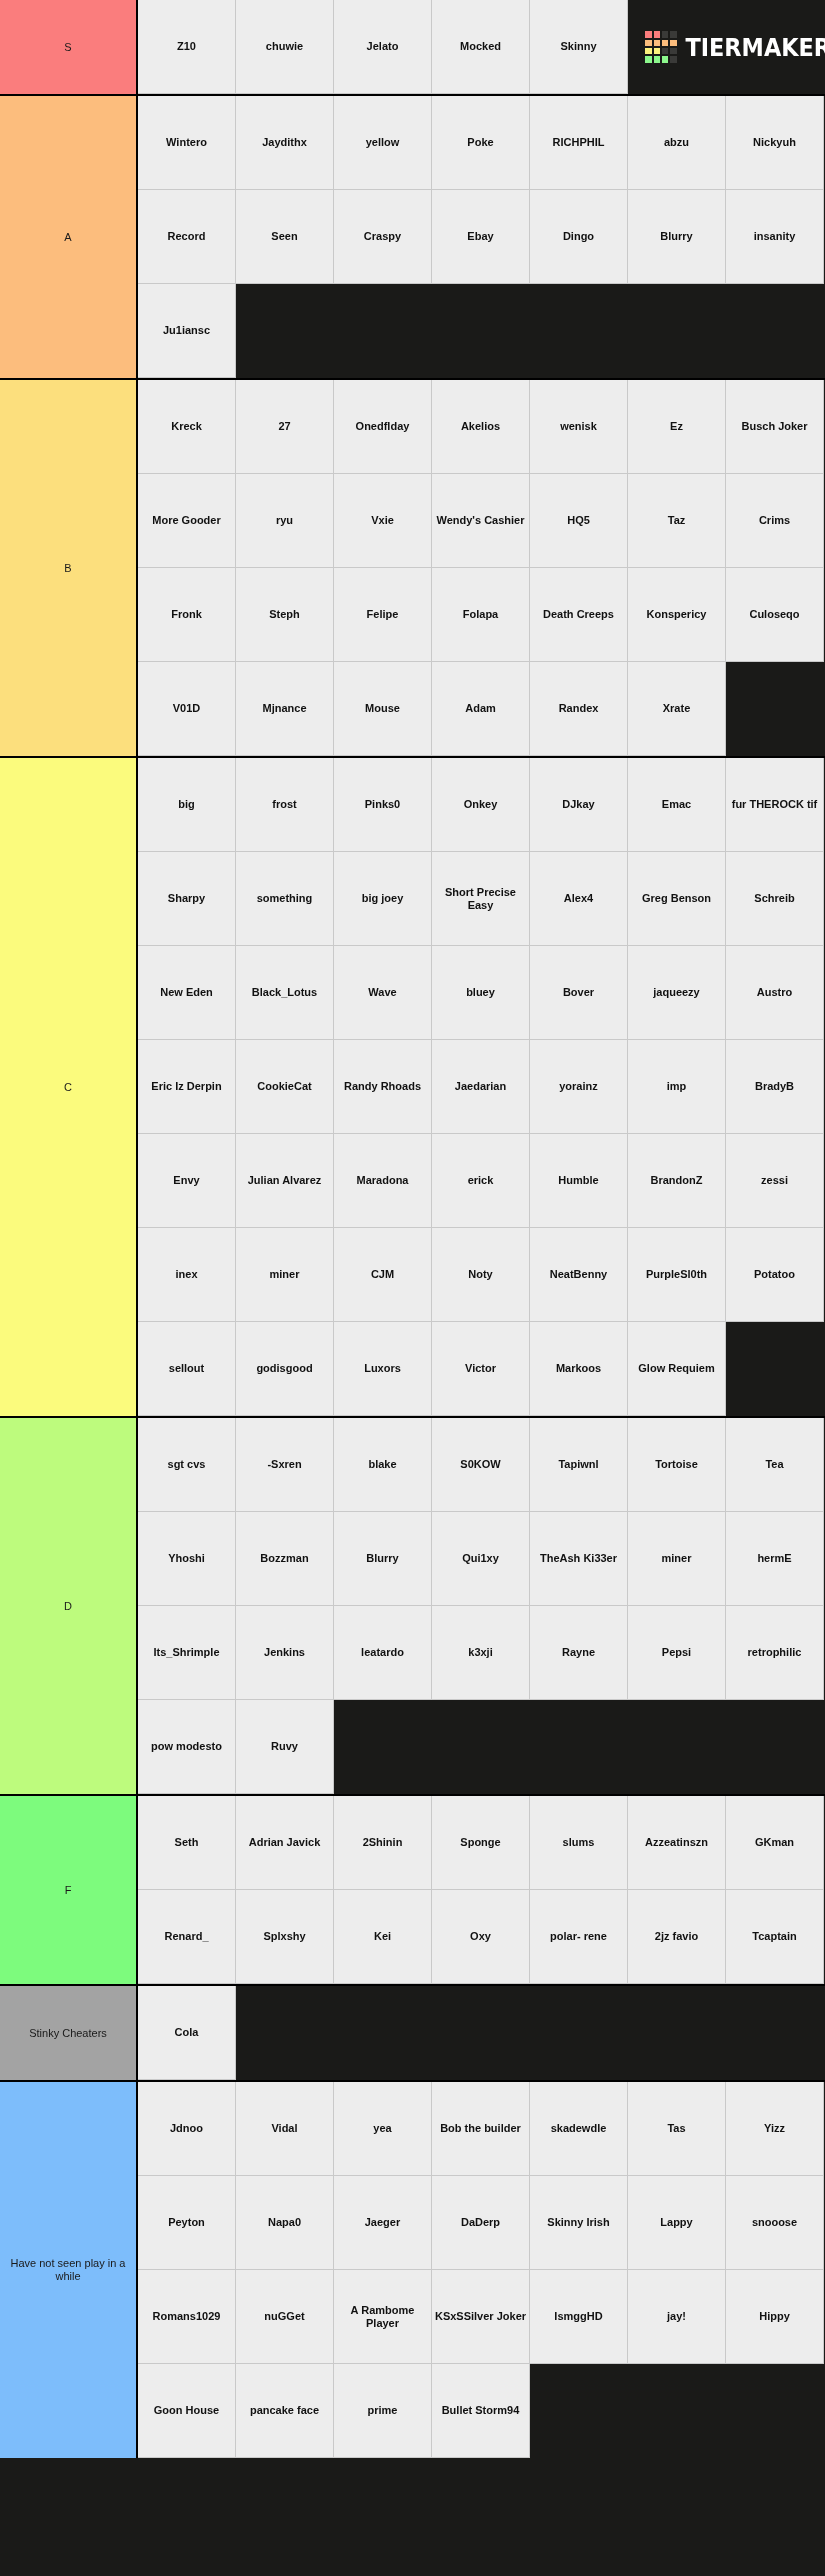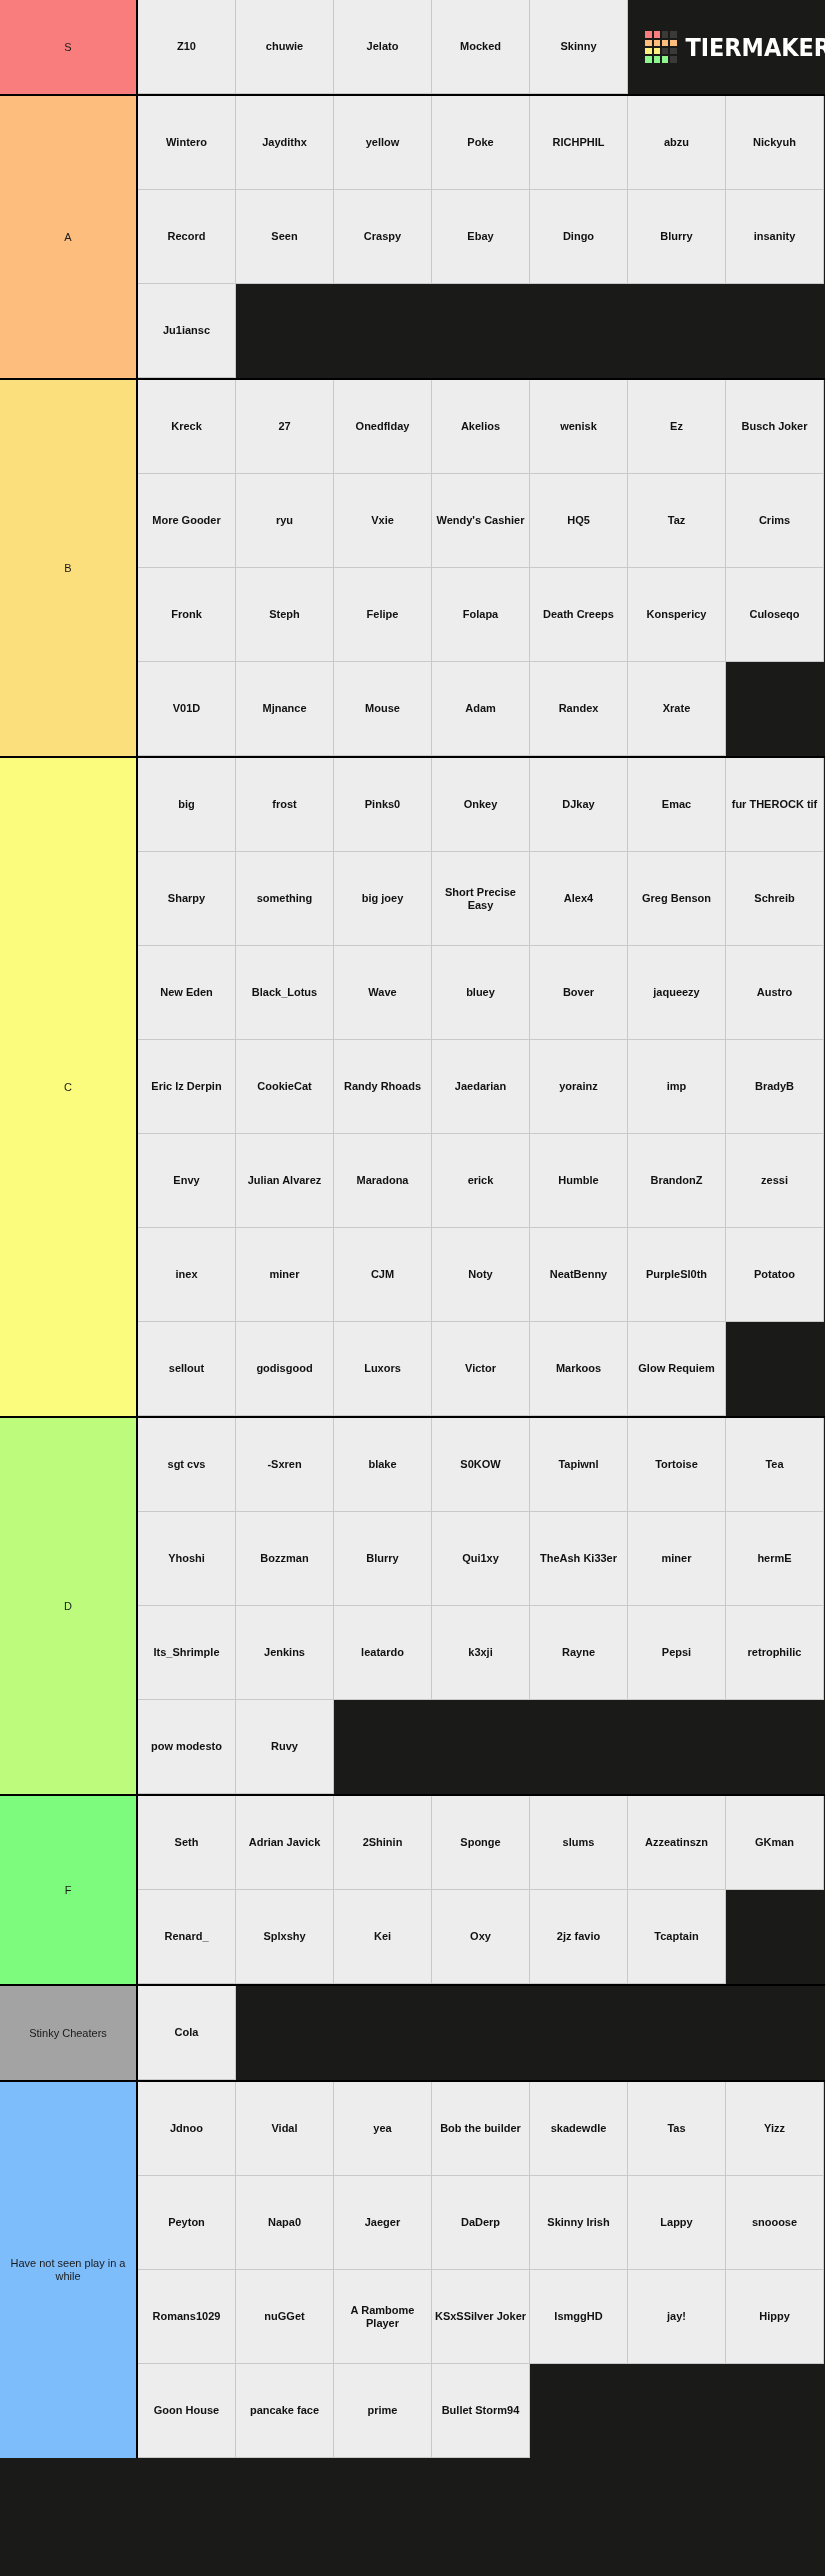--- a/index.html
+++ b/index.html
@@ -323,20 +323,21 @@
           <div class="item">Sponge</div>
           <div class="item">slums</div>
           <div class="item">Azzeatinszn</div>
           <div class="item">GKman</div>
         </div>
         <div class="item-row">
           <div class="item">Renard_</div>
           <div class="item">Splxshy</div>
           <div class="item">Kei</div>
           <div class="item">Oxy</div>
+          <div class="item wrap">polar- rene</div>
           <div class="item wrap">2jz favio</div>
           <div class="item">Tcaptain</div>
         </div>
       </div>
     </div>
     <div class="tier-row">
       <div class="tier-label" style="background: #a3a3a3;">Stinky Cheaters</div>
       <div class="tier-body">
         <div class="item-row">
           <div class="item">Cola</div>

